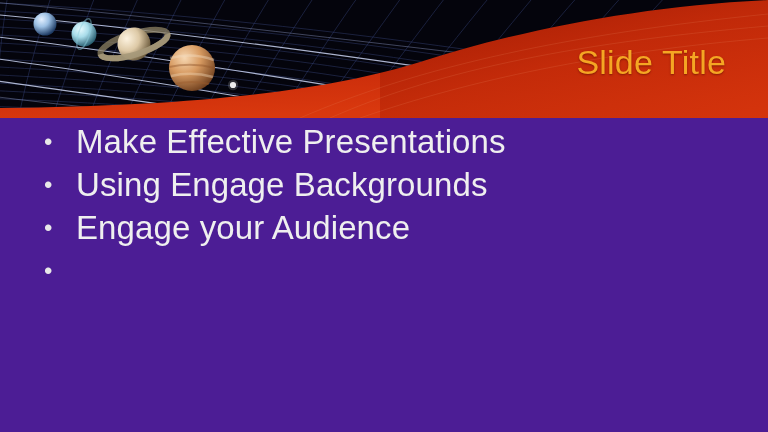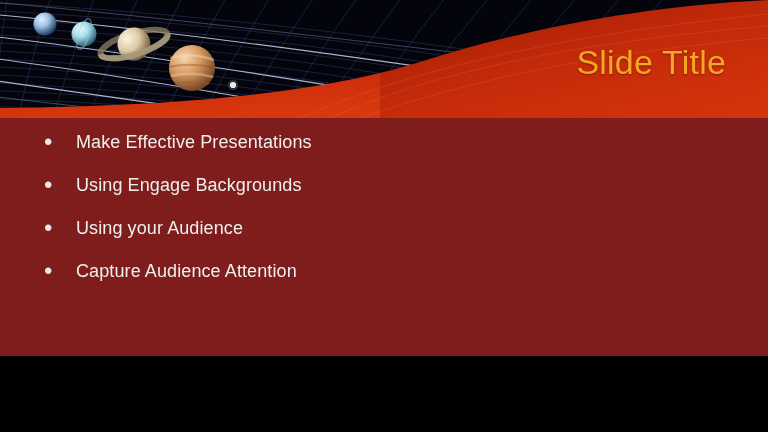--- a/index.html
+++ b/index.html
@@ -3,22 +3,22 @@
 <meta charset="utf-8">
 <style>
   html, body {
     margin: 0;
     padding: 0;
     background: #000;
   }
   #slide {
     position: relative;
     width: 768px;
-    height: 356px;
-    background: #7f1d1d;
+    height: 432px;
+    background: #4c1d95;
     overflow: hidden;
     font-family: "Liberation Sans", sans-serif;
     text-decoration: underline;
     -webkit-font-smoothing: antialiased;
   }
 
   
   .banner {
     position: absolute;
     left: 0;
@@ -70,21 +70,21 @@
     width: 32px;
     color: #e8e8e8;
     font-size: 24px;
     line-height: 36px;
     text-align: left;
     padding-left: 4px;
   }
   .bullet-text {
     flex: 1 1 auto;
     color: #efefef;
-    font-size: 18px;
+    font-size: 33px;
     line-height: 36px;
     font-weight: 400;
     letter-spacing: 0.1px;
     white-space: nowrap;
   }
 </style>
 </head>
 <body>
 
 <div id="slide">
@@ -236,21 +236,20 @@
     <li class="bullet-row">
       <span class="bullet-marker">•</span>
       <span class="bullet-text">Make Effective Presentations</span>
     </li>
     <li class="bullet-row">
       <span class="bullet-marker">•</span>
       <span class="bullet-text">Using Engage Backgrounds</span>
     </li>
     <li class="bullet-row">
       <span class="bullet-marker">•</span>
-      <span class="bullet-text">Using your Audience</span>
-    </li>
-    <li class="bullet-row">
-      <span class="bullet-marker">•</span>
-      <span class="bullet-text">Capture Audience Attention</span>
+      <span class="bullet-text">Engage your Audience</span>
+    </li>
+    <li class="bullet-row">
+      <span class="bullet-marker">•</span>
     </li>
   </ul>
 
 </div>
 
 </body></html>

